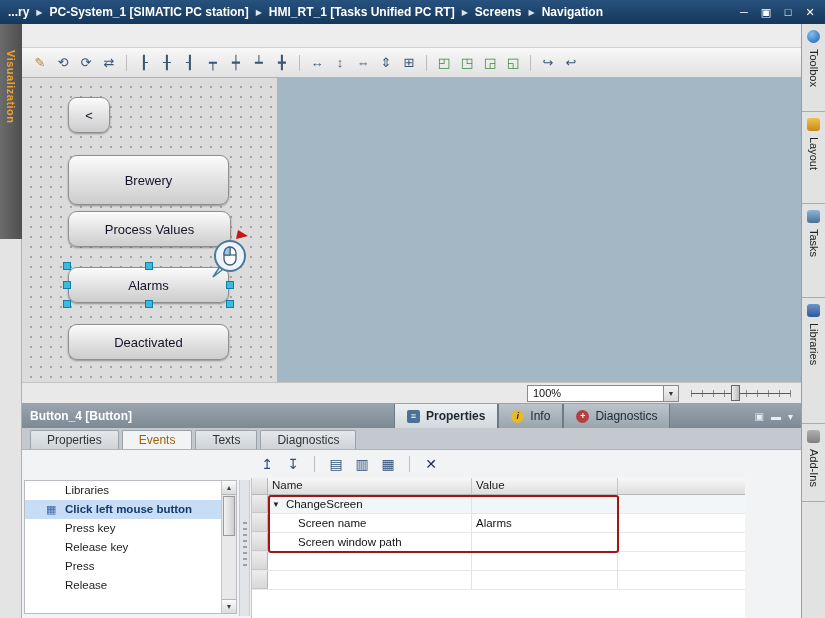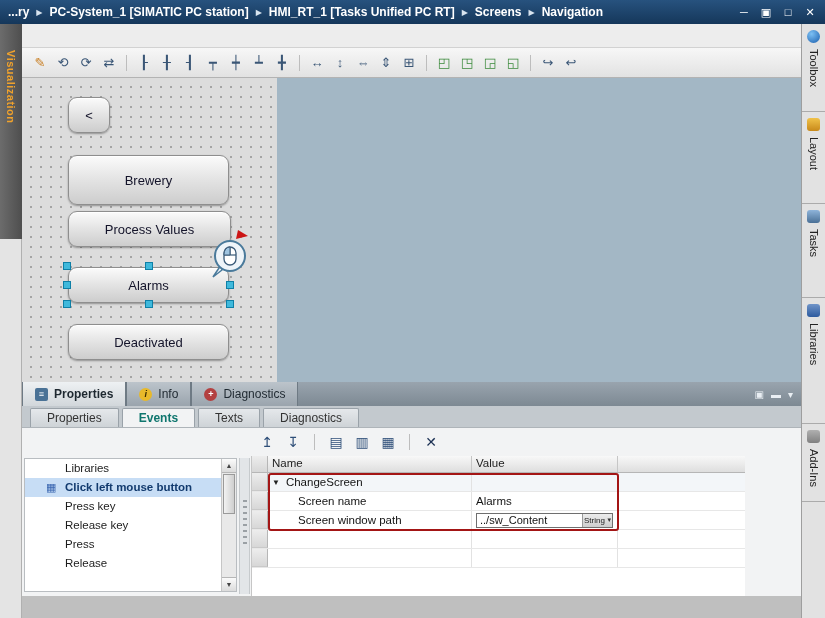--- a/index.html
+++ b/index.html
@@ -82,21 +82,21 @@
   .b-props{background:#4a7296}
   .b-info{background:#e8b92a;color:#3a2c00;border-radius:50%;font-style:italic}
   .b-diag{background:#b34040;border-radius:50%}
   .hdr-controls{margin-left:auto;display:flex;align-items:center;gap:7px;padding-right:8px;
     font-size:10px;color:#e9eef3}
   .insp-subtabs{height:22px;background:#c3c9ce;display:flex;align-items:flex-end;padding-left:8px;
     border-bottom:1px solid #aeb4b9}
   .sub-tab{height:19px;line-height:18px;padding:0 16px;font-size:12px;color:#333;
     background:linear-gradient(#e5e8eb,#ced3d7);border:1px solid #9aa2a9;border-bottom:none;
     border-radius:2px 2px 0 0;margin-right:3px}
-  .sub-tab.active{background:#f2f3f4;font-weight:bold;color:#0f766e}
+  .sub-tab.active{background:#f2f3f4;font-weight:normal;color:#a16207}
   .insp-toolbar{height:28px;display:flex;align-items:center;gap:8px;padding-left:236px}
   .ibtn{font-size:14px;color:#2e4e78;width:18px;text-align:center}
   .ibtn.del{color:#1a2f52;font-weight:bold}
   .insp-content{position:relative;height:140px}
 
   
   .event-list{position:absolute;left:2px;top:2px;width:213px;height:134px;background:#fff;
     border:1px solid #b9bdc1;overflow:hidden}
   .ev-row{height:19px;line-height:19px;padding-left:40px;font-size:11.5px;color:#1c1c1c;
     position:relative;white-space:nowrap}
@@ -249,23 +249,35 @@
           <path d="M14 42 L5 49 L13 37 Z" fill="#eef4f9" stroke="#4a7a9b" stroke-width="1.5"></path>
           <circle cx="22" cy="28" r="15" fill="#eef4f9" stroke="#4a7a9b" stroke-width="2"></circle>
           <rect x="16" y="19" width="12" height="18" rx="6" fill="#ffffff" stroke="#3a5a78" stroke-width="1.3"></rect>
           <path d="M16 27 h12" stroke="#3a5a78" stroke-width="1.2"></path>
           <path d="M22 19 v8" stroke="#3a5a78" stroke-width="1.2"></path>
           <path d="M16 26 a6 7 0 0 1 6 -7 v8 h-6 z" fill="#9fc4e0" stroke="#3a5a78" stroke-width="1"></path>
         </svg>
       </div>
     </div>
 
+    <div class="zoombar">
+      <div class="zoom-combo">
+        <span>100%</span>
+        <span class="combo-btn">▼</span>
+      </div>
+      <div class="zoom-slider">
+        <div class="zs-ticks"></div>
+        <div class="zs-track"></div>
+        <div class="zs-handle"></div>
+      </div>
+    </div>
 
     <div class="inspector">
       <div class="insp-header">
+        <span class="insp-title">Button_4 [Button]</span>
         <div class="main-tab active">
           <span class="badge b-props">≡</span>
           <span>Properties</span>
         </div>
         <div class="main-tab">
           <span class="badge b-info">i</span>
           <span>Info</span>
         </div>
         <div class="main-tab">
           <span class="badge b-diag">+</span>
@@ -340,29 +352,20 @@
           <div class="t-row">
             <div class="gut"></div>
             <div class="td name n-ind">Screen name</div>
             <div class="td val">Alarms</div>
             <div class="td rest"></div>
           </div>
 
           <div class="t-row">
             <div class="gut"></div>
             <div class="td name n-ind">Screen window path</div>
-            <div class="td val">
-              <div class="cell-input">
-                <span>../sw_Content</span>
-                <span class="type-badge">
-                  <span class="tb-text">String</span>
-                  <span class="tb-arrow">▾</span>
-                </span>
-              </div>
-            </div>
             <div class="td rest"></div>
           </div>
 
 
           <div class="t-row">
             <div class="gut"></div>
             <div class="td name"></div>
             <div class="td val"></div>
             <div class="td rest"></div>
           </div>

